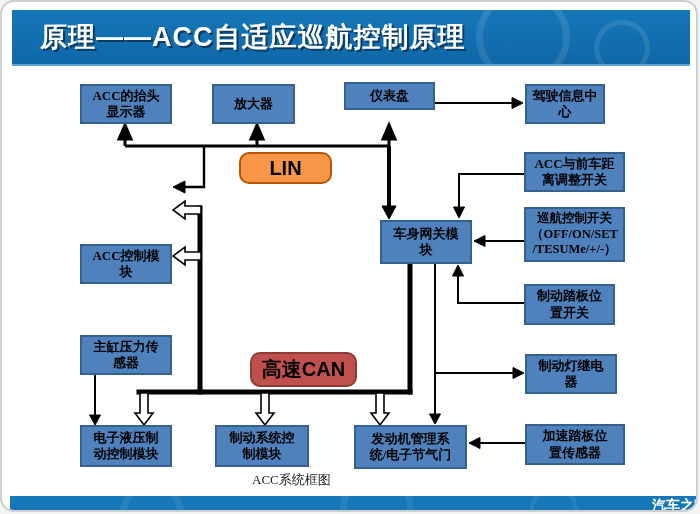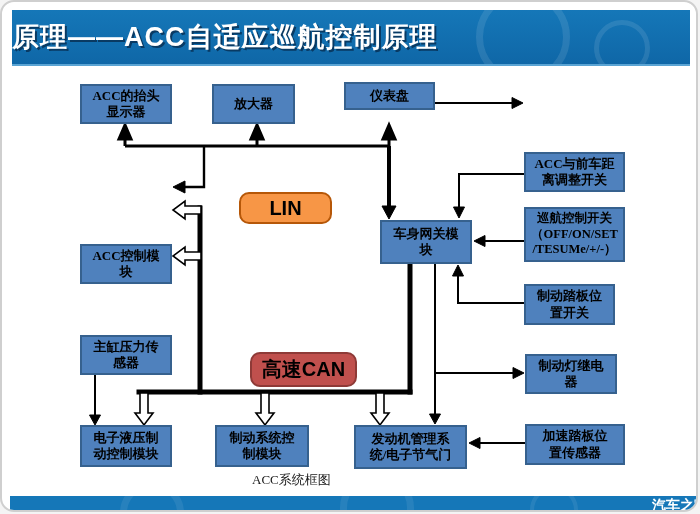--- a/index.html
+++ b/index.html
@@ -14,21 +14,21 @@
     box-sizing:border-box;overflow:hidden;
   }
   .title-bar{
     position:absolute;left:10px;top:8px;width:678px;height:54px;
     background:linear-gradient(180deg, var(--title-bar,#1577b8) 0%, #0f67a7 100%);
     border-bottom:2px solid #5aa4d4;
     display:flex;align-items:center;overflow:hidden;
   }
   .title-text{
     color:#ffffff;font-weight:bold;font-size:27px;letter-spacing:1px;
-    white-space:nowrap;
+    padding-left:28px;white-space:nowrap;
     text-shadow:2px 2px 0 #093a63;
     font-family:"Liberation Sans", sans-serif;
   }
   .ring{position:absolute;border-radius:50%;border:7px solid rgba(255,255,255,0.10);}
   .ring.r1{width:80px;height:80px;right:120px;top:-20px;}
   .ring.r2{width:46px;height:46px;right:40px;top:10px;border-width:5px;}
   .footer-bar{
     position:absolute;left:8px;top:494px;width:688px;height:19px;
     background:var(--footer-bar,#1577b8);overflow:hidden;
   }
@@ -52,21 +52,21 @@
     font-size:13px;line-height:1.25;white-space:pre-line;
     font-family:"Liberation Serif", serif;font-weight:bold;
   }
   .bus-label{
     position:absolute;box-sizing:border-box;border-radius:10px;
     display:flex;align-items:center;justify-content:center;
     color:#000000;font-weight:bold;font-size:20px;
     font-family:"Liberation Sans", sans-serif;
   }
   .bus-label.lin{
-    background:var(--lin-fill,#f79646);border:2px solid var(--lin-border,#b65708);margin-top:40px;
+    background:var(--lin-fill,#f79646);border:2px solid var(--lin-border,#b65708);
   }
   .bus-label.can{
     background:var(--can-fill,#c0504d);border:2px solid var(--can-border,#8e3a37);
     font-family:Liberation Sans, sans-serif;
   }
   .caption{
     position:absolute;left:250px;top:469px;width:200px;text-align:left;
     color:#1a1a1a;font-size:13px;font-family:"Liberation Serif", serif;
   }
 </style>
@@ -154,20 +154,22 @@
         <polygon points="138,391 138,411 133,411 142,423 151,411 146,411 146,391"></polygon>
         <polygon points="259,391 259,411 254,411 263,423 272,411 267,411 267,391"></polygon>
         <polygon points="374,391 374,411 369,411 378,423 387,411 382,411 382,391"></polygon>
       </g>
     </svg>
 
     <div class="box" style="left:78px;top:82px;width:92px;height:40px">ACC的抬头
 显示器</div>
     <div class="box" style="left:210px;top:82px;width:83px;height:40px">放大器</div>
     <div class="box" style="left:342px;top:80px;width:91px;height:28px">仪表盘</div>
+    <div class="box" style="left:523px;top:82px;width:80px;height:40px">驾驶信息中
+心</div>
 
     <div class="box" style="left:78px;top:242px;width:92px;height:40px">ACC控制模
 块</div>
     <div class="box" style="left:78px;top:333px;width:92px;height:40px">主缸压力传
 感器</div>
 
     <div class="box" style="left:378px;top:218px;width:92px;height:44px">车身网关模
 块</div>
 
     <div class="box" style="left:522px;top:150px;width:101px;height:40px">ACC与前车距

